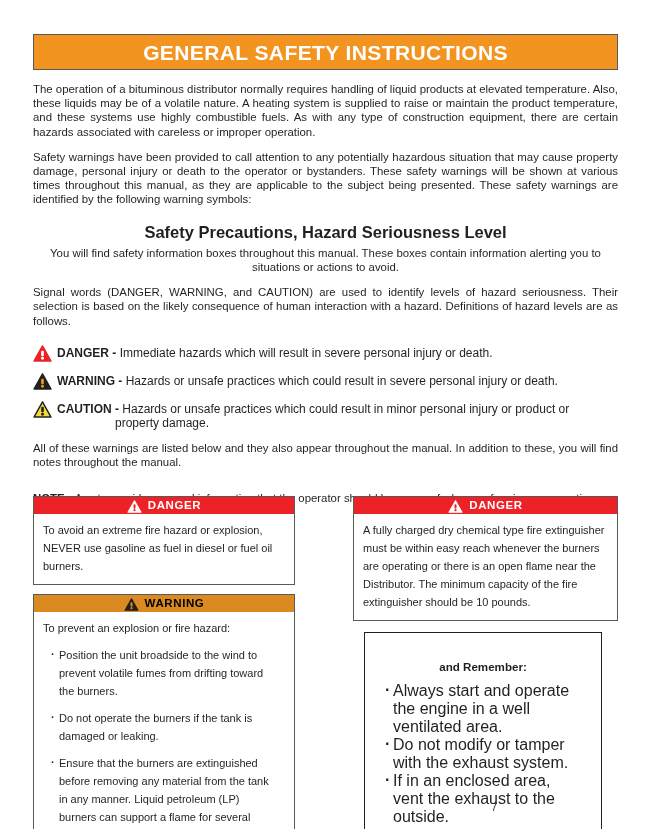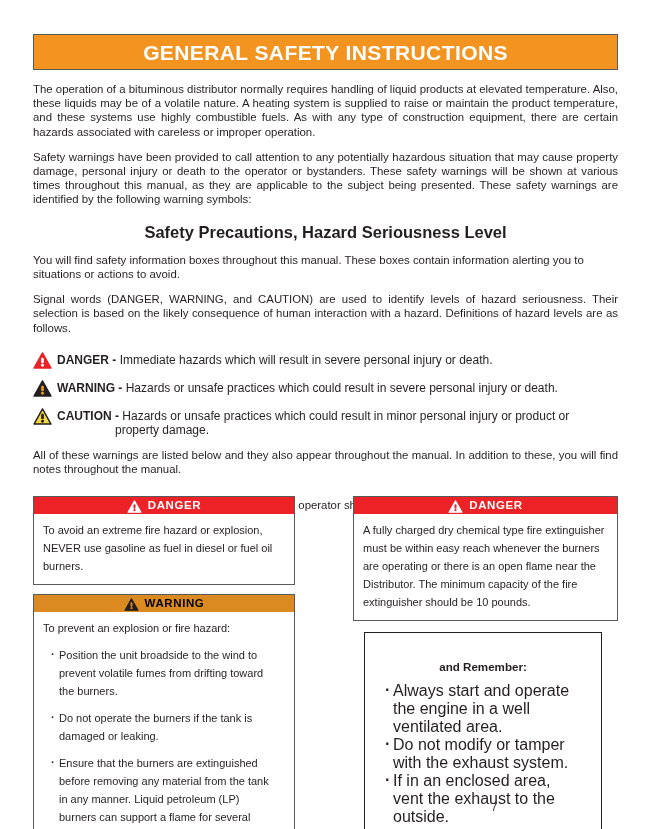--- a/index.html
+++ b/index.html
@@ -49,27 +49,27 @@
   }
 
   
   p.body {
     font-size: 11.4px;
     line-height: 14.2px;
     text-align: justify;
     margin: 0 0 11px 0;
   }
   p.body.first { margin-top: 12px; }
-  p.body.left { text-align: left; }
+  p.body.left { text-align: center; }
 
   h2.section-head {
     text-align: center;
     font-size: 16.5px;
     font-weight: bold;
-    margin: 16px 0 12px 0;
+    margin: 16px 0 5px 0;
     line-height: 1.1;
   }
 
   
   .hazard-list { margin-top: 17px; }
   .hazard-row {
     display: flex;
     align-items: flex-start;
     margin-bottom: 11px;
   }

